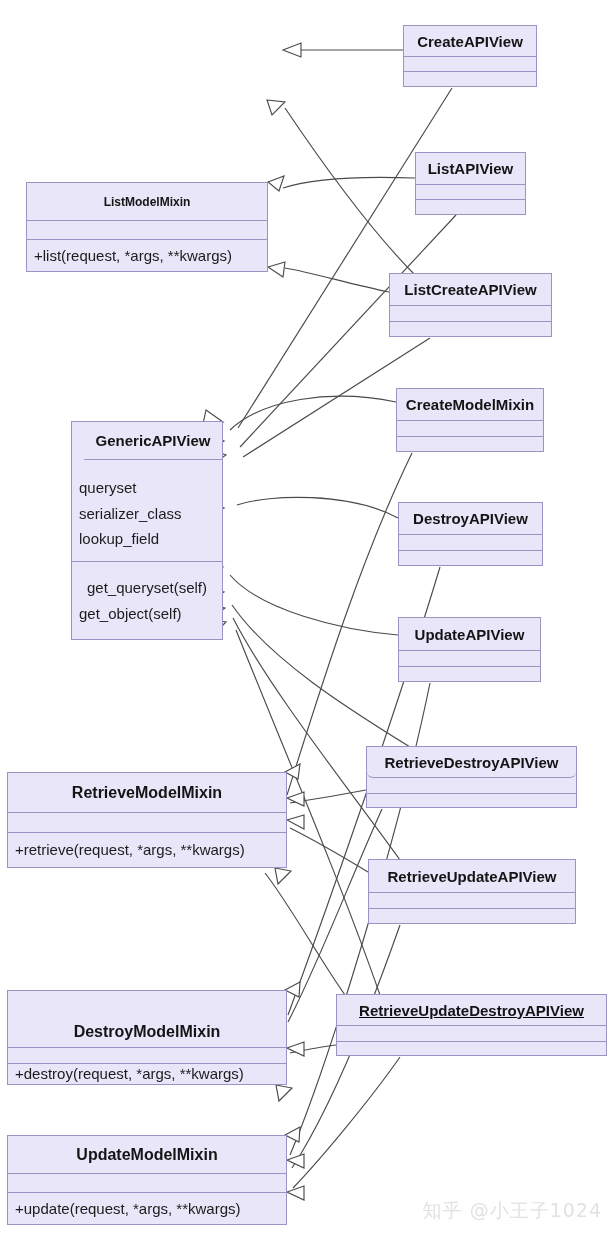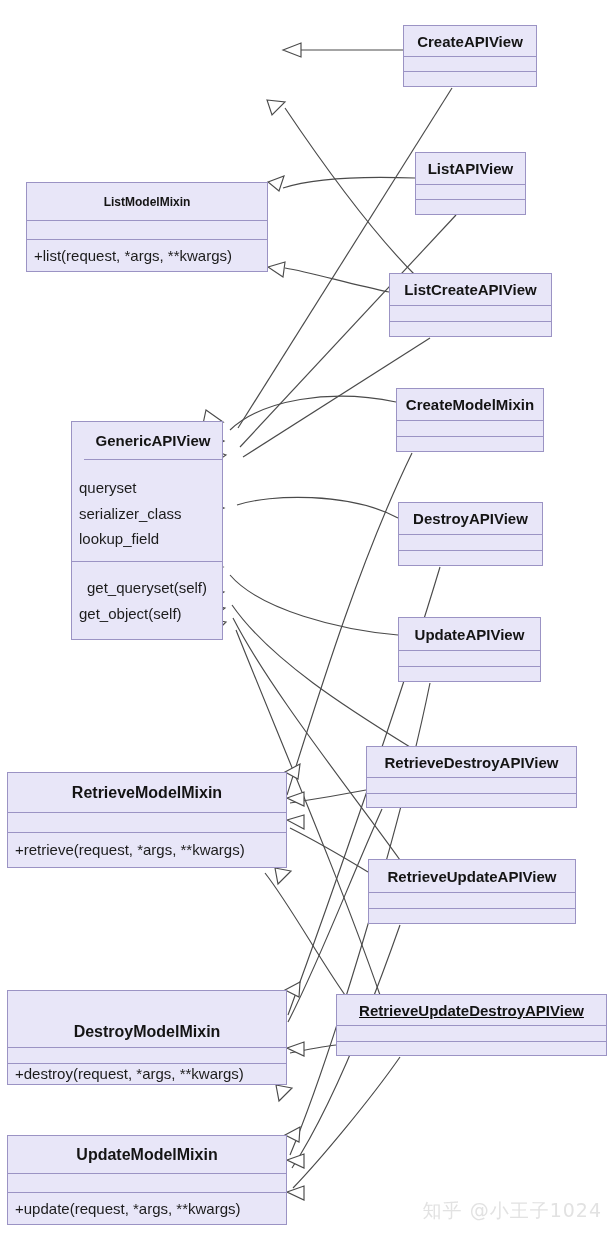--- a/index.html
+++ b/index.html
@@ -212,21 +212,21 @@
     <div class="uml-compartment empty" style="flex:1;"></div>
   </div>
 
   <div class="uml-class" style="left:398px; top:617px; width:143px; height:65px;">
     <div class="uml-title" style="height:32px; font-size:15px;">UpdateAPIView</div>
     <div class="uml-compartment empty" style="height:16px;"></div>
     <div class="uml-compartment empty" style="flex:1;"></div>
   </div>
 
   <div class="uml-class" style="left:366px; top:746px; width:211px; height:62px;">
-    <div class="uml-title" style="height:30px; font-size:15px;">RetrieveDestroyAPIView</div>
+    <div class="uml-title" style="height:30px; font-size:15px;border-radius:6px;">RetrieveDestroyAPIView</div>
     <div class="uml-compartment empty" style="height:16px;"></div>
     <div class="uml-compartment empty" style="flex:1;"></div>
   </div>
 
   <div class="uml-class" style="left:7px; top:772px; width:280px; height:96px;">
     <div class="uml-title" style="height:39px; font-size:16px;">RetrieveModelMixin</div>
     <div class="uml-compartment empty" style="height:20px;"></div>
     <div class="uml-compartment" style="flex:1;">
       <div class="member-line" style="font-size:15px;">+retrieve(request, *args, **kwargs)</div>
     </div>

